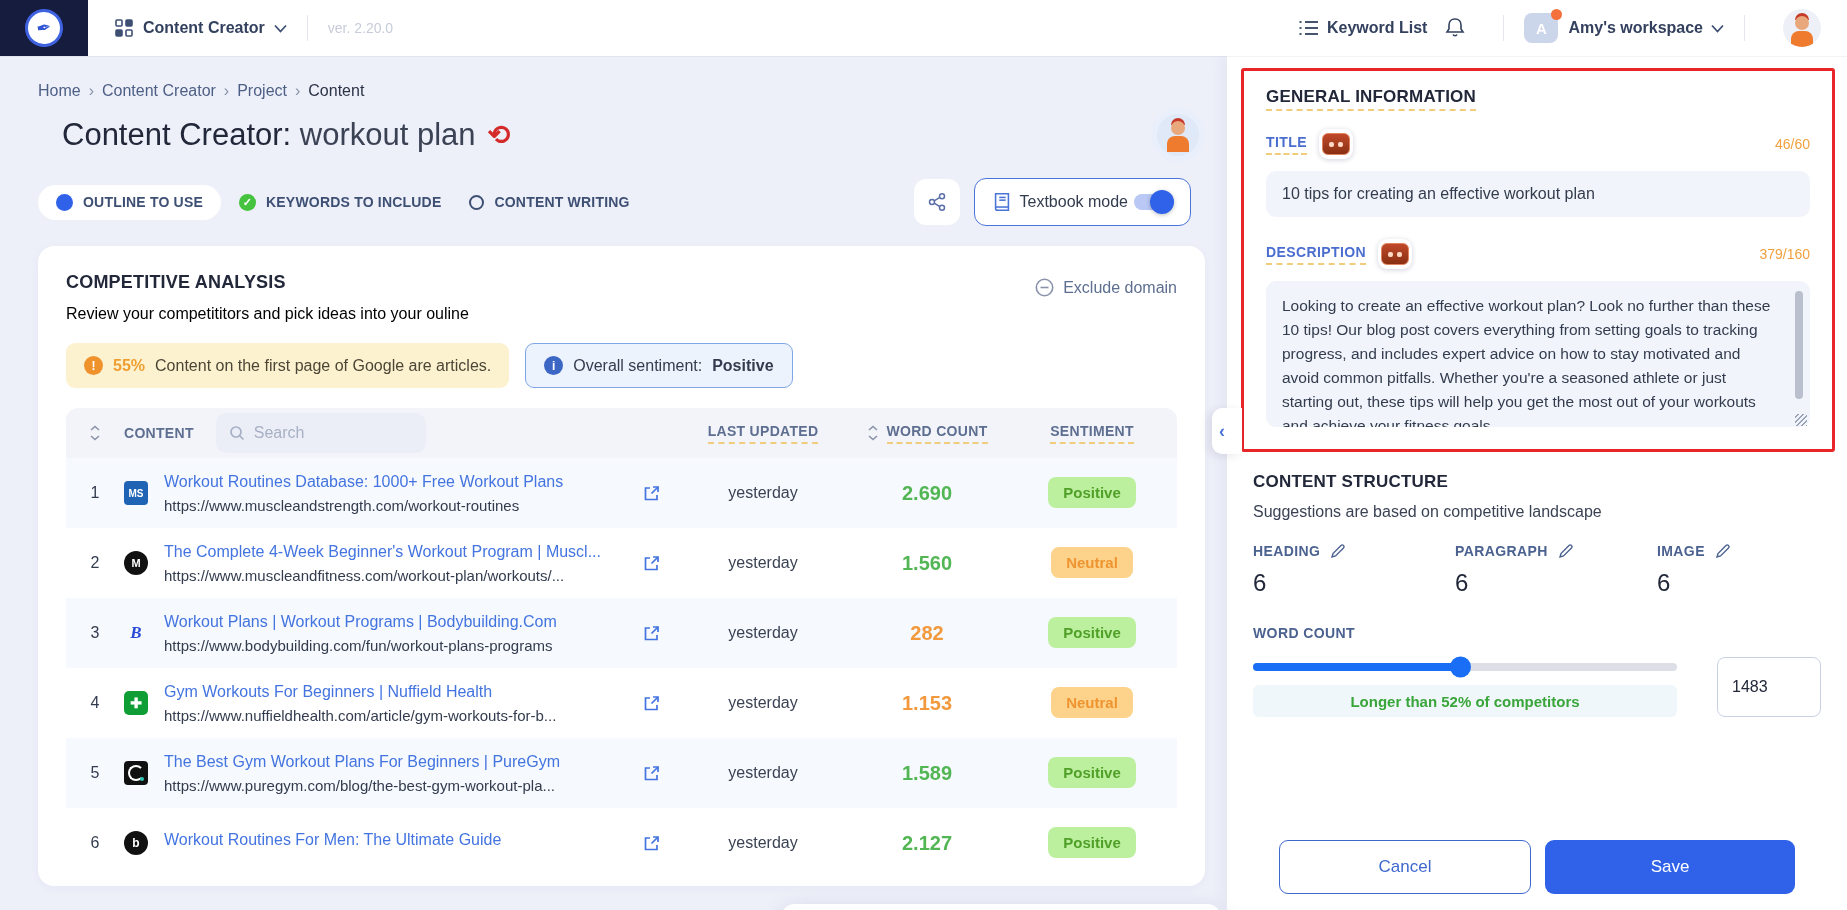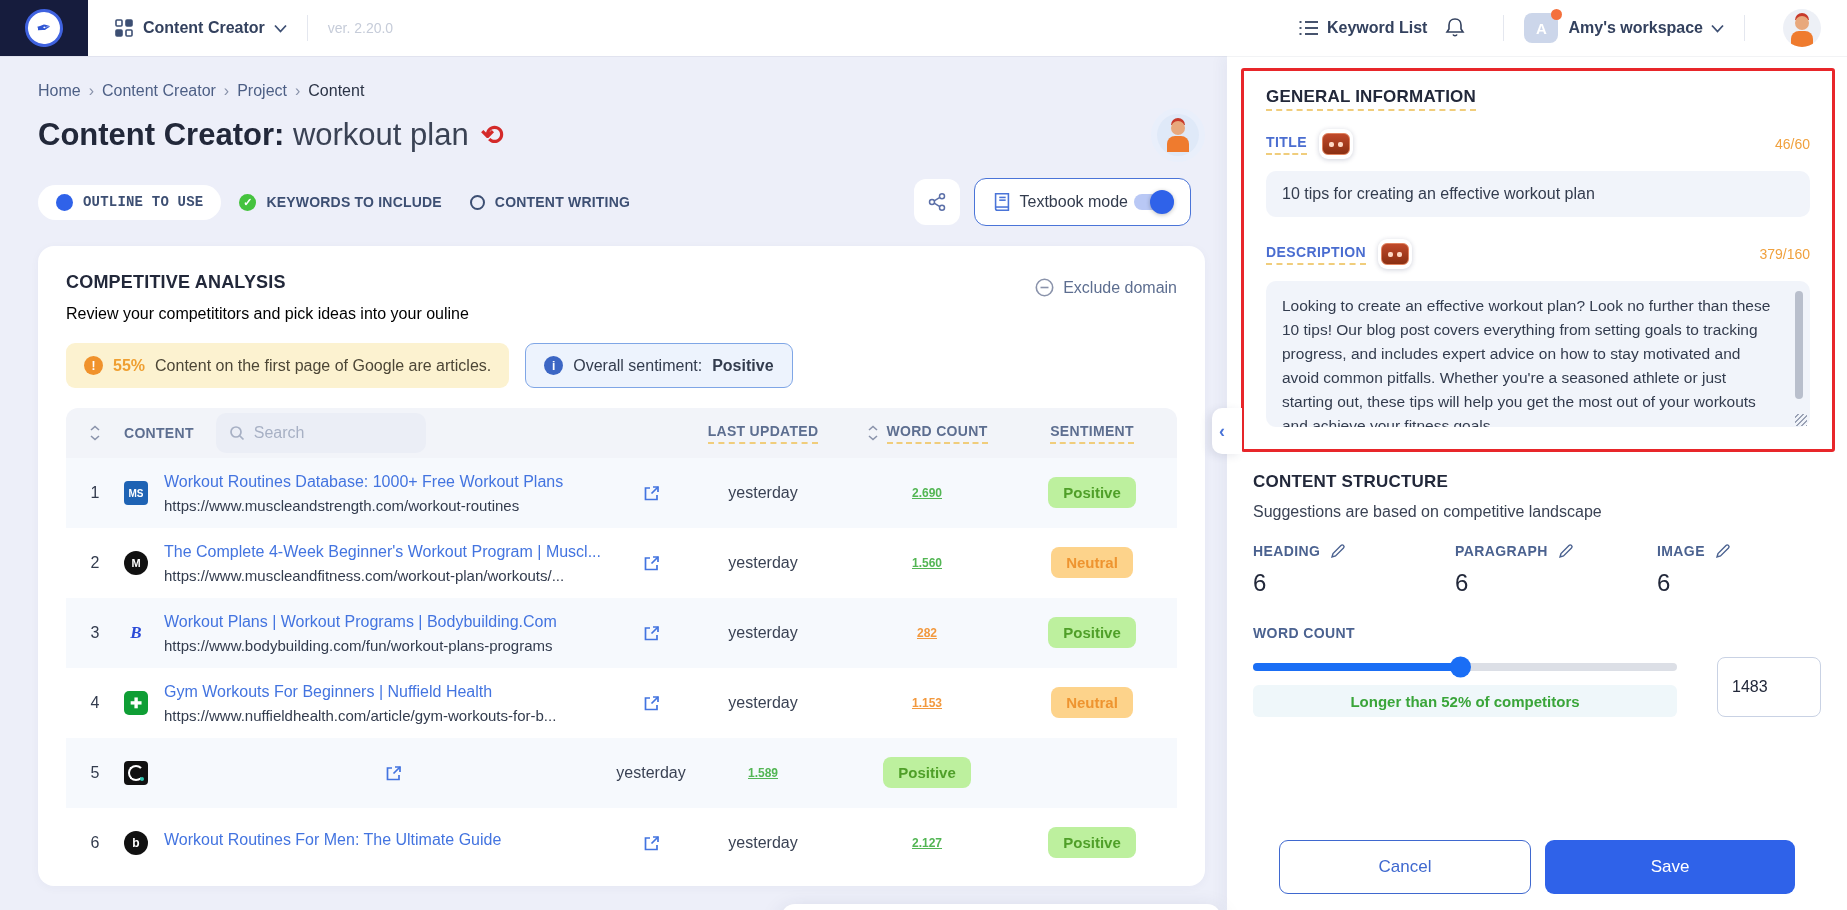--- a/index.html
+++ b/index.html
@@ -34,27 +34,27 @@
   .main-row { display:flex; height:854px; position:relative; }
   .left-col { flex:1; padding:22px 22px 0 38px; position:relative; }
 
   .breadcrumb { font-size:16px; display:flex; gap:8px; align-items:center; margin-top:4px; }
   .breadcrumb .crumb { color:#4d5f85; cursor:pointer; }
   .breadcrumb .crumb.current { color:#2b3346; cursor:default; }
   .breadcrumb .sep { color:#8a93ab; }
 
   .title-row { margin-top:14px; display:flex; align-items:center; }
   .page-title { font-size:31px; color:#3a4254; font-weight:400; }
-  .page-title b { color:#22283a; font-weight:700; }
+  .page-title b { color:#22283a; font-weight:400;margin-left:24px; }
   .restore-icon { font-size:27px; color:#d42a2a; margin-left:12px; cursor:pointer; font-weight:700; }
   .title-avatar { margin-left:auto; margin-right:6px; }
 
   .steps-row { margin-top:22px; display:flex; align-items:center; }
   .step { display:flex; align-items:center; gap:10px; font-size:14px; font-weight:700; color:#3d4f73; letter-spacing:.2px; cursor:pointer; margin-right:28px; }
-  .step.active { background:#fff; border-radius:20px; padding:9px 18px; margin-right:18px;font-family:Liberation Mono, monospace; }
+  .step.active { background:#fff; border-radius:20px; padding:9px 18px; margin-right:18px; }
   .step .dot { width:17px; height:17px; border-radius:50%; }
   .step.active .dot { background:#2f62e9; }
   .step.done .dot { background:#45c33e; color:#fff; font-size:11px; display:flex; align-items:center; justify-content:center; }
   .step.todo .dot { border:2px solid #3d4f73; width:15px; height:15px; background:transparent; }
   .steps-right { margin-left:auto; display:flex; align-items:center; gap:14px; margin-right:14px; }
   .share-btn { width:46px; height:46px; border-radius:12px; background:#fff; display:flex; align-items:center; justify-content:center; cursor:pointer; }
   .textbook-pill { height:48px; background:#fff; border:1.5px solid #4a74d8; border-radius:12px; display:flex; align-items:center; gap:6px; padding:0 16px; cursor:pointer; }
   .textbook-pill span { font-size:16px; color:#333c4e; }
   .toggle { position:relative; width:40px; height:16px; border-radius:8px; background:#c9cfdd; }
   .toggle .thumb { position:absolute; top:-4px; left:0; width:24px; height:24px; border-radius:50%; background:#fff; box-shadow:0 1px 4px rgba(0,0,0,.25); }
@@ -104,21 +104,21 @@
   .fav-puregym { background:#111; border-radius:4px; position:relative; }
   .fav-puregym::before { content:""; width:12px; height:12px; border:2px solid #fff; border-radius:50%; border-right-color:transparent; }
   .fav-puregym::after { content:""; position:absolute; right:4px; bottom:4px; width:4px; height:4px; border-radius:50%; background:#2fc6b1; }
   .fav-barbell { background:#111; border-radius:50%; color:#fff; font-size:12px; }
   .fav-barbell::before { content:"b"; }
   .cell-content { padding-right:10px; overflow:hidden; }
   .row-title { display:block; font-size:16px; color:#4374e0; cursor:pointer; text-decoration:none; white-space:nowrap; overflow:hidden; }
   .row-url { font-size:15px; color:#333c4e; margin-top:6px; white-space:nowrap; overflow:hidden; }
   .cell-ext { justify-self:center; cursor:pointer; display:flex; }
   .cell-updated { justify-self:center; font-size:16px; color:#3a4254; }
-  .cell-words { justify-self:center; font-size:12px; font-weight:600;text-decoration:underline; }
+  .cell-words { justify-self:center; font-size:20px; font-weight:600; }
   .cell-words.green { color:#53b654; }
   .cell-words.orange { color:#f2993e; }
   .cell-sent { justify-self:center; }
   .badge { border-radius:8px; padding:7px 15px; font-size:15px; font-weight:700; }
   .badge.positive { background:#bdf09e; color:#4f9f28; }
   .badge.neutral { background:#fdd38b; color:#ee9430; }
 
   
   .float-bar { position:absolute; left:781px; top:848px; width:440px; height:58px; background:#fff; border-radius:14px;
     box-shadow:0 6px 22px rgba(40,50,90,.15); display:flex; align-items:center; padding:0 22px; gap:13px; z-index:8; }
@@ -437,20 +437,24 @@
                   </g>
                 </svg>
     </span>
     <div class="cell-updated">yesterday</div>
     <div class="cell-words orange">1.153</div>
     <div class="cell-sent"><span class="badge neutral">Neutral</span></div>
   </div>
             <div class="trow alt">
     <div class="cell-num">5</div>
     <span class="fav fav-puregym"></span>
+    <div class="cell-content">
+      <a class="row-title">The Best Gym Workout Plans For Beginners | PureGym</a>
+      <div class="row-url">https://www.puregym.com/blog/the-best-gym-workout-pla...</div>
+    </div>
     <span class="cell-ext">
       <svg width="19" height="19" viewBox="0 0 19 19">
                   <g fill="none" stroke="#4374e0" stroke-width="1.7">
                     <path d="M8 4 H3.5 V15.5 H15 V11"></path>
                     <polyline points="11,3 16,3 16,8"></polyline>
                     <line x1="16" y1="3" x2="9.5" y2="9.5"></line>
                   </g>
                 </svg>
     </span>
     <div class="cell-updated">yesterday</div>

